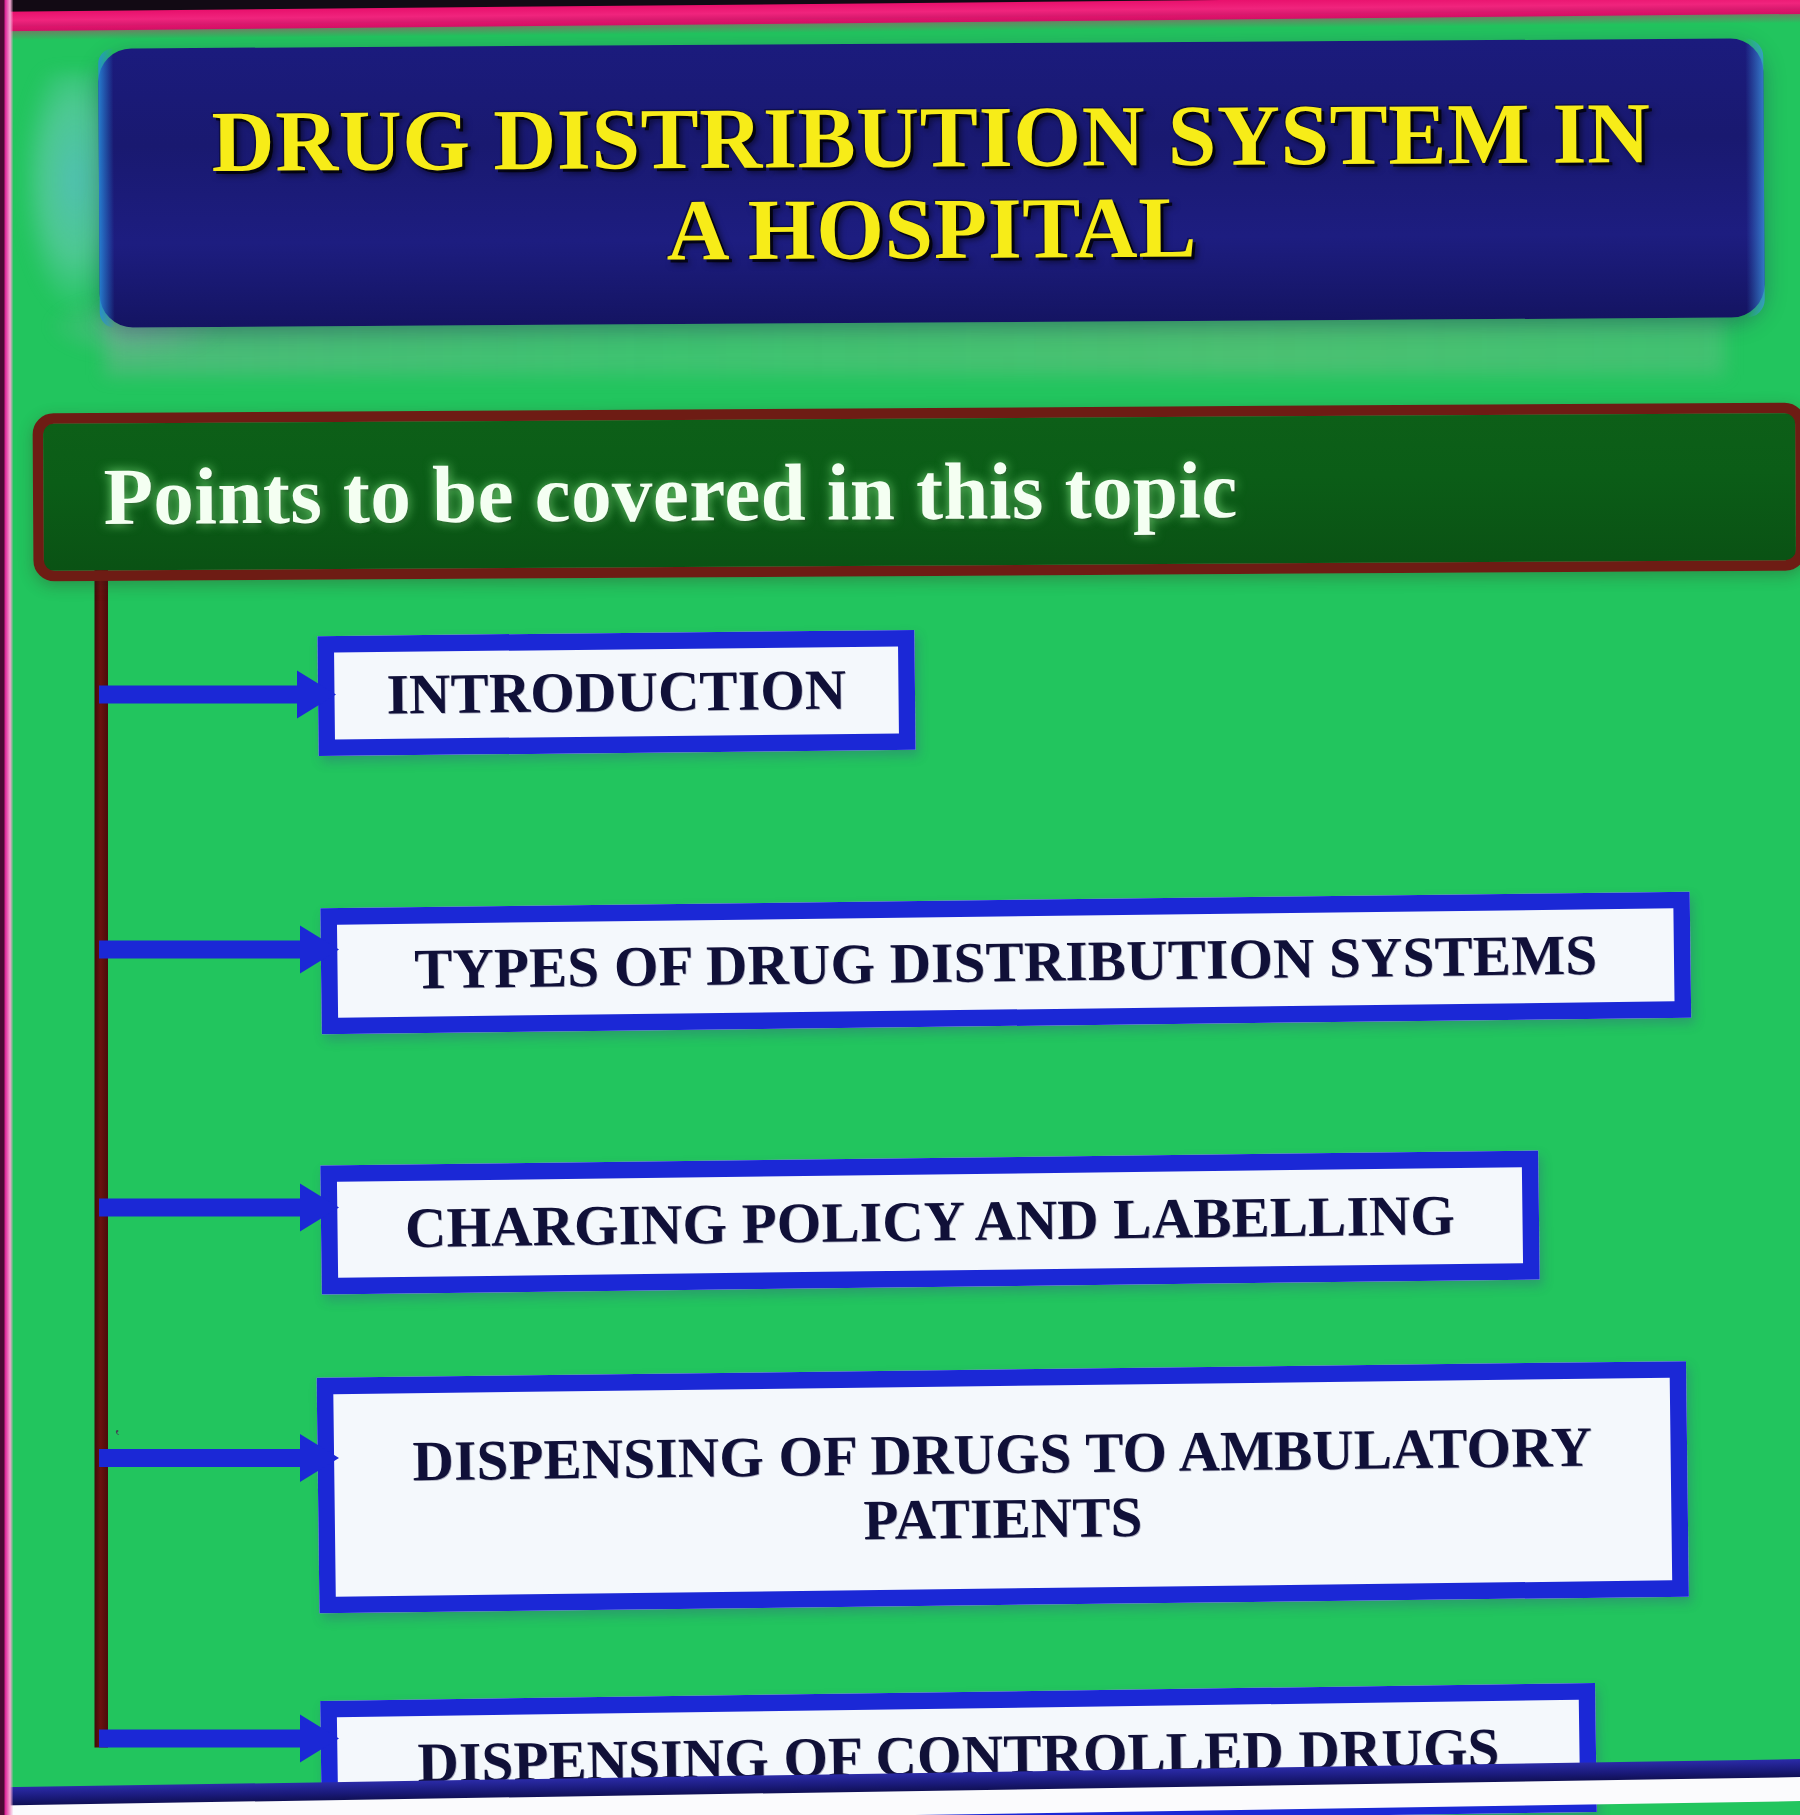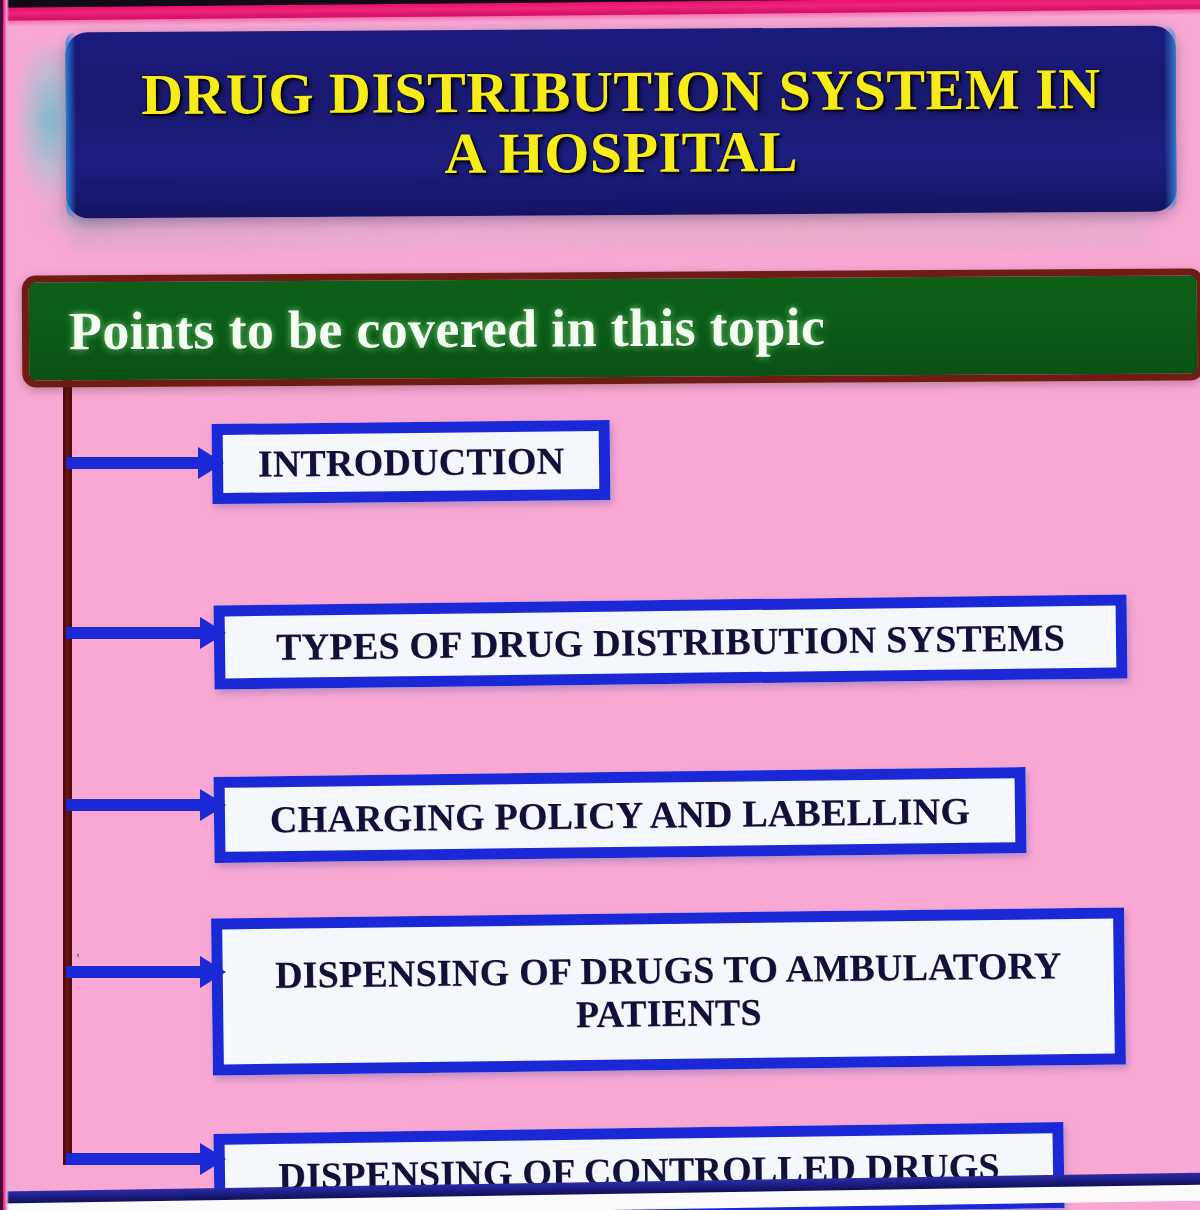--- a/index.html
+++ b/index.html
@@ -11,21 +11,21 @@
     height: 1210px;
     background: #ffffff;
     font-family: "Liberation Serif", "DejaVu Serif", serif;
     overflow: hidden;
   }
 
   #slide {
     position: relative;
     width: 1200px;
     height: 1210px;
-    background: #f9a8d4;
+    background: #22c55e;
     overflow: hidden;
   }
 
   
   .edge-top-dark {
     position: absolute;
     left: -20px; top: -10px;
     width: 1250px; height: 16px;
     background: #120a14;
     transform: rotate(-0.55deg);

